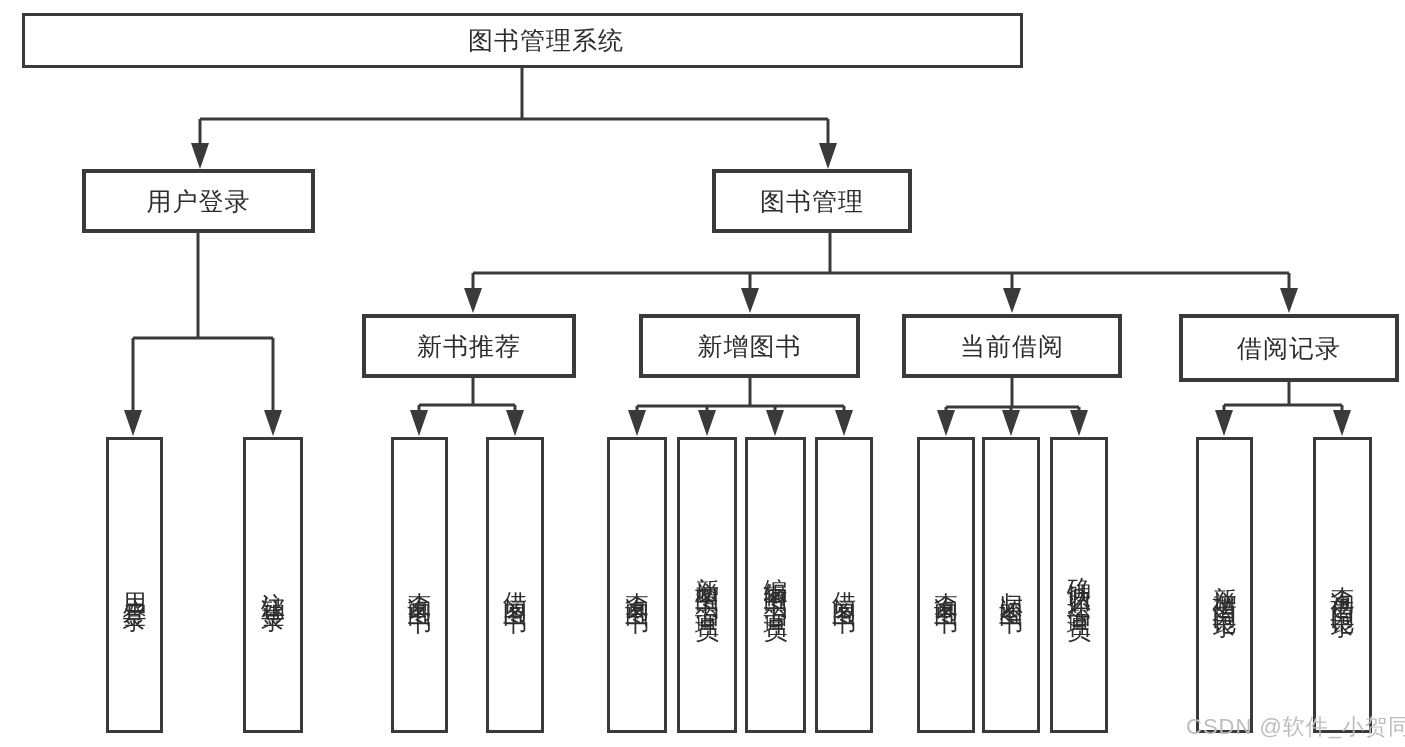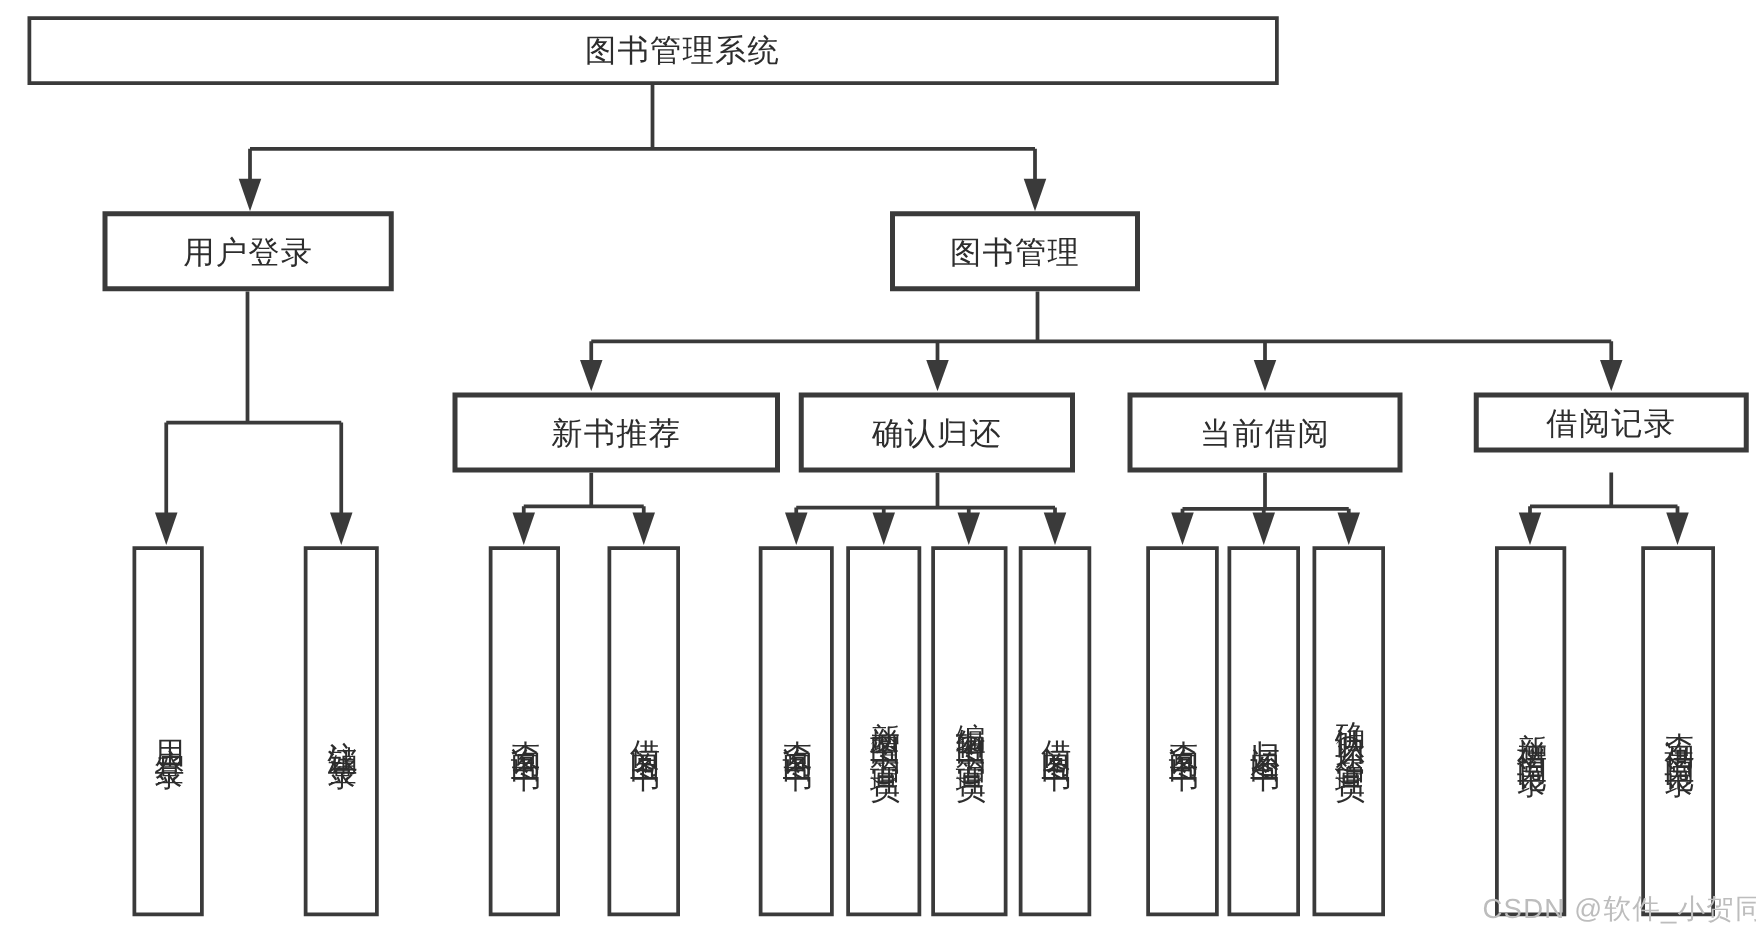--- a/index.html
+++ b/index.html
@@ -119,24 +119,24 @@
     <polygon class="arrow" points="1215,410 1233,410 1224,436"></polygon>
     <path class="edge" d="M1342 405 V414"></path>
     <polygon class="arrow" points="1333,410 1351,410 1342,436"></polygon>
   </svg>
 
   <div class="node" style="left:22px;top:13px;width:1001px;height:55px;padding-left:47px;">图书管理系统</div>
 
   <div class="node lvl" style="left:82px;top:169px;width:233px;height:64px;">用户登录</div>
   <div class="node lvl" style="left:712px;top:169px;width:200px;height:64px;">图书管理</div>
 
-  <div class="node lvl" style="left:362px;top:314px;width:262px;height:64px;">新书推荐</div>
-  <div class="node lvl" style="left:639px;top:314px;width:221px;height:64px;">确认归还</div>
+  <div class="node lvl" style="left:362px;top:314px;width:214px;height:64px;">新书推荐</div>
+  <div class="node lvl" style="left:639px;top:314px;width:221px;height:64px;">新增图书</div>
   <div class="node lvl" style="left:902px;top:314px;width:220px;height:64px;">当前借阅</div>
-  <div class="node lvl" style="left:1179px;top:314px;width:220px;height:48px;">借阅记录</div>
+  <div class="node lvl" style="left:1179px;top:314px;width:220px;height:68px;">借阅记录</div>
 
   <div class="leaf" style="left:106px;top:437px;width:57px;height:296px;">用户登录</div>
   <div class="leaf" style="left:243px;top:437px;width:60px;height:296px;">注销登录</div>
 
   <div class="leaf" style="left:391px;top:437px;width:57px;height:296px;">查询图书</div>
   <div class="leaf" style="left:486px;top:437px;width:58px;height:296px;">借阅图书</div>
 
   <div class="leaf" style="left:607px;top:437px;width:60px;height:296px;">查询图书</div>
   <div class="leaf" style="left:677px;top:437px;width:60px;height:296px;">新增图书（管理员）</div>
   <div class="leaf" style="left:745px;top:437px;width:61px;height:296px;">编辑图书（管理员）</div>

